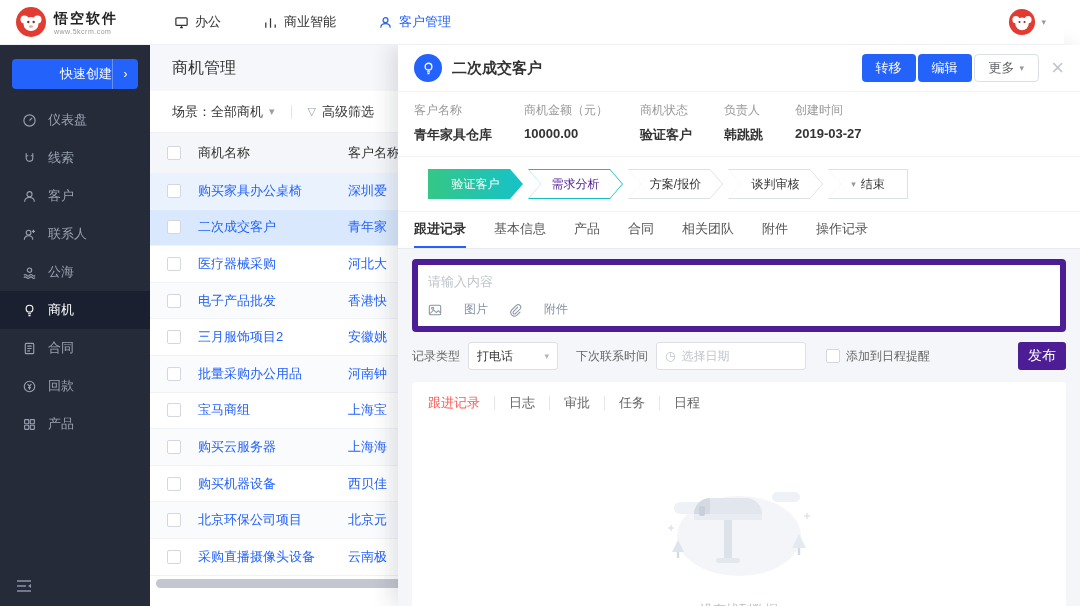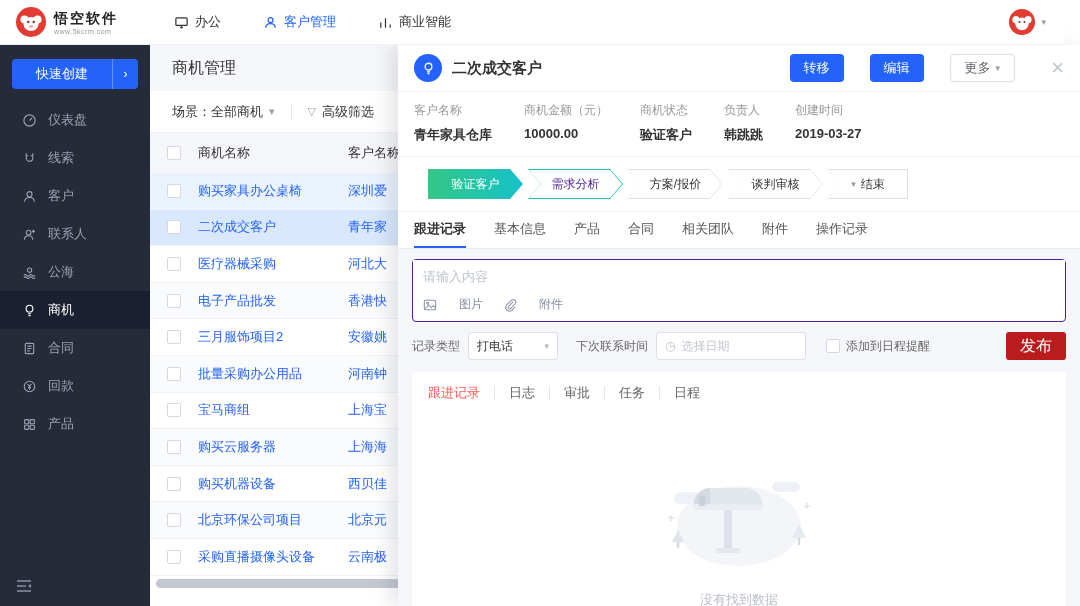--- a/index.html
+++ b/index.html
@@ -16,21 +16,21 @@
   .topnav-item { display:flex; align-items:center; gap:6px; font-size:13px; color:#333; cursor:pointer; height:45px; }
   .topnav-item svg { width:15px; height:15px; stroke:currentColor; fill:none; stroke-width:1.3; }
   .topnav-item.active { color:#2362fb; }
   .topbar-right { margin-left:auto; margin-right:18px; display:flex; align-items:center; gap:5px; cursor:pointer; }
   .avatar { width:28px; height:28px; }
   .tiny-caret { font-size:9px; color:#999; }
 
   
   .sidebar { position:absolute; top:45px; left:0; bottom:0; width:150px; background:#252b39; z-index:40; }
   .quick-create { margin:14px 12px 12px; height:30px; background:#2362fb; border-radius:4px; display:flex; align-items:center; color:#fff; font-size:13px; cursor:pointer; overflow:hidden; }
-  .qc-label { flex:1; text-align:center; }
+  .qc-label { flex:1; text-align:right; }
   .qc-arrow { width:26px; align-self:stretch; display:flex; align-items:center; justify-content:center; border-left:1px solid rgba(255,255,255,.3); font-size:12px; }
   .side-item { height:38px; display:flex; align-items:center; gap:11px; padding-left:22px; color:#9aa1b1; font-size:13px; cursor:pointer; }
   .side-item svg { width:15px; height:15px; stroke:currentColor; fill:none; stroke-width:1.2; flex:none; }
   .side-item.active { background:#1a2030; color:#fff; }
   .collapse-btn { position:absolute; bottom:10px; left:16px; color:#8a92a5; cursor:pointer; }
   .collapse-btn svg { width:16px; height:14px; stroke:currentColor; fill:none; stroke-width:1.4; }
 
   
   .main { position:absolute; top:45px; left:150px; right:0; bottom:0; background:#f6f7fa; }
   .main-title { height:46px; line-height:46px; padding-left:22px; font-size:16px; color:#333; }
@@ -51,21 +51,21 @@
   .trow.hl1 { background:#e9f2fd; }
   .trow.hl2 { background:#d9e8fc; }
   .hscroll-thumb { position:absolute; bottom:18px; left:6px; width:560px; height:9px; background:#c3c7d0; border-radius:5px; cursor:grab; }
 
   
   .drawer { position:absolute; top:45px; left:398px; right:0; bottom:0; background:#fff; box-shadow:-8px 0 18px rgba(31,45,61,.12); z-index:45; display:flex; flex-direction:column; }
   .drawer-header { height:46px; flex:none; display:flex; align-items:center; gap:10px; padding:0 16px; }
   .bulb-badge { width:28px; height:28px; border-radius:50%; background:#2362fb; display:flex; align-items:center; justify-content:center; flex:none; }
   .bulb-badge svg { width:15px; height:15px; stroke:#fff; fill:none; stroke-width:1.4; }
   .drawer-title { font-size:15px; font-weight:bold; color:#333; }
-  .header-actions { margin-left:auto; display:flex; align-items:center; gap:26px; }
+  .header-actions { margin-left:auto; display:flex; align-items:center; gap:2px; }
   .btn { height:28px; border-radius:4px; font-size:13px; display:flex; align-items:center; justify-content:center; cursor:pointer; padding:0 14px; }
   .btn-primary { background:#2362fb; color:#fff; }
   .btn-ghost { background:#fff; border:1px solid #dcdfe6; color:#606266; gap:5px; }
   .close-x { font-size:22px; color:#c0c4cc; margin-left:10px; cursor:pointer; line-height:1; }
 
   .drawer-fields { display:flex; padding:2px 16px 12px; border-top:1px solid #f0f2f5; flex:none; }
   .field { margin-right:32px; padding-top:8px; }
   .field-label { font-size:12px; color:#999; }
   .field-value { font-size:13px; color:#333; font-weight:bold; margin-top:7px; }
 
@@ -81,34 +81,34 @@
   .stage.pending .stage-inner { color:#333; }
   .stage.end { width:80px; }
   .stage.end .stage-outer { background:#dde0e6; clip-path:polygon(0 0, 100% 0, 100% 100%, 0 100%, 13px 50%); }
   .stage.end .stage-inner { clip-path:polygon(0 0, 100% 0, 100% 100%, 0 100%, 12px 50%); color:#333; gap:5px; }
 
   .tabs-row { display:flex; gap:28px; padding:0 16px; height:38px; border-top:1px solid #f0f2f5; border-bottom:1px solid #e8eaf0; flex:none; }
   .tab { display:flex; align-items:center; font-size:13px; color:#555; cursor:pointer; border-bottom:2px solid transparent; }
   .tab.active { color:#333; font-weight:bold; border-bottom-color:#2362fb; }
 
   .drawer-body { flex:1; background:#f5f6f9; padding:10px 14px 0; display:flex; flex-direction:column; overflow:hidden; }
-  .composer { background:#fff; border:1px solid #4c1d95; border-radius:4px; flex:none; }
+  .composer { background:#fff; border:6px solid #4c1d95; border-radius:4px; flex:none; }
   .composer textarea { display:block; width:100%; height:30px; border:none; outline:none; resize:none; padding:8px 10px 0; font-size:13px; color:#333; font-family:inherit; }
   .composer textarea::placeholder { color:#bfc4cc; }
   .composer-tools { display:flex; align-items:center; gap:20px; padding:6px 10px 8px; color:#8a92a3; font-size:12px; }
   .tool-btn { display:flex; align-items:center; gap:22px; cursor:pointer; }
   .tool-btn svg { width:14px; height:14px; stroke:currentColor; fill:none; stroke-width:1.2; }
 
   .composer-row { display:flex; align-items:center; margin-top:10px; font-size:12px; color:#666; flex:none; }
   .mini-select { width:90px; height:28px; background:#fff; border:1px solid #dcdfe6; border-radius:3px; display:flex; align-items:center; padding:0 8px; margin-left:8px; color:#333; cursor:pointer; }
   .mini-select .sel-caret { margin-left:auto; font-size:9px; color:#b0b4bc; }
   .date-input { width:150px; height:28px; background:#fff; border:1px solid #dcdfe6; border-radius:3px; display:flex; align-items:center; gap:6px; padding:0 8px; margin-left:8px; color:#c0c4cc; cursor:text; }
   .lbl-gap { margin-left:18px; }
   .remind-wrap { display:flex; align-items:center; gap:6px; margin-left:20px; }
-  .btn-publish { margin-left:auto; width:60px; height:28px; background:#b91c1c; color:#fff; border-radius:3px; display:flex; align-items:center; justify-content:center; font-size:16px; cursor:pointer; }
+  .btn-publish { margin-left:auto; width:48px; height:28px; background:#4c1d95; color:#fff; border-radius:3px; display:flex; align-items:center; justify-content:center; font-size:14px; cursor:pointer; }
 
   .record-card { margin-top:12px; background:#fff; border-radius:4px 4px 0 0; flex:1; padding:14px 16px; position:relative; }
   .subtabs { display:flex; align-items:center; font-size:13px; color:#666; }
   .subtab { padding:0 14px; border-right:1px solid #e4e6ec; cursor:pointer; line-height:14px; }
   .subtab:first-child { padding-left:0; }
   .subtab:last-child { border-right:none; }
   .subtab.active { color:#fb5b56; }
 
   .empty { position:absolute; left:50%; top:82px; transform:translateX(-50%); text-align:center; }
   .empty-text { color:#b9bec9; font-size:13px; margin-top:14px; }
@@ -135,32 +135,32 @@
     </span>
   </div>
   <div class="topnav">
     <div class="topnav-item">
       <svg viewBox="0 0 16 16">
           <rect x="2" y="3" width="12" height="8" rx="1"></rect>
           <path d="M6.5 13.5h3M8 11v2.5"></path>
         </svg>
       <span>办公</span>
     </div>
+    <div class="topnav-item">
+      <svg viewBox="0 0 16 16">
+          <path d="M3 13.5V8M8 13.5V3.5M13 13.5V10"></path>
+        </svg>
+      <span>商业智能</span>
+    </div>
     <div class="topnav-item active">
       <svg viewBox="0 0 16 16">
           <circle cx="8" cy="5.5" r="2.6"></circle>
           <path d="M3 13.5c0-2.8 2.2-4.3 5-4.3s5 1.5 5 4.3"></path>
         </svg>
       <span>客户管理</span>
-    </div>
-    <div class="topnav-item">
-      <svg viewBox="0 0 16 16">
-          <path d="M3 13.5V8M8 13.5V3.5M13 13.5V10"></path>
-        </svg>
-      <span>商业智能</span>
     </div>
   </div>
   <div class="topbar-right">
     <span class="avatar">
       <svg viewBox="0 0 30 30">
           <circle cx="15" cy="15" r="14" fill="#e23b31"></circle>
           <circle cx="8.5" cy="12.5" r="3.8" fill="#fff"></circle>
           <circle cx="21.5" cy="12.5" r="3.8" fill="#fff"></circle>
           <ellipse cx="15" cy="17" rx="7.2" ry="6.8" fill="#fff"></ellipse>
           <circle cx="12.3" cy="15" r="1.1" fill="#7d2b24"></circle>

